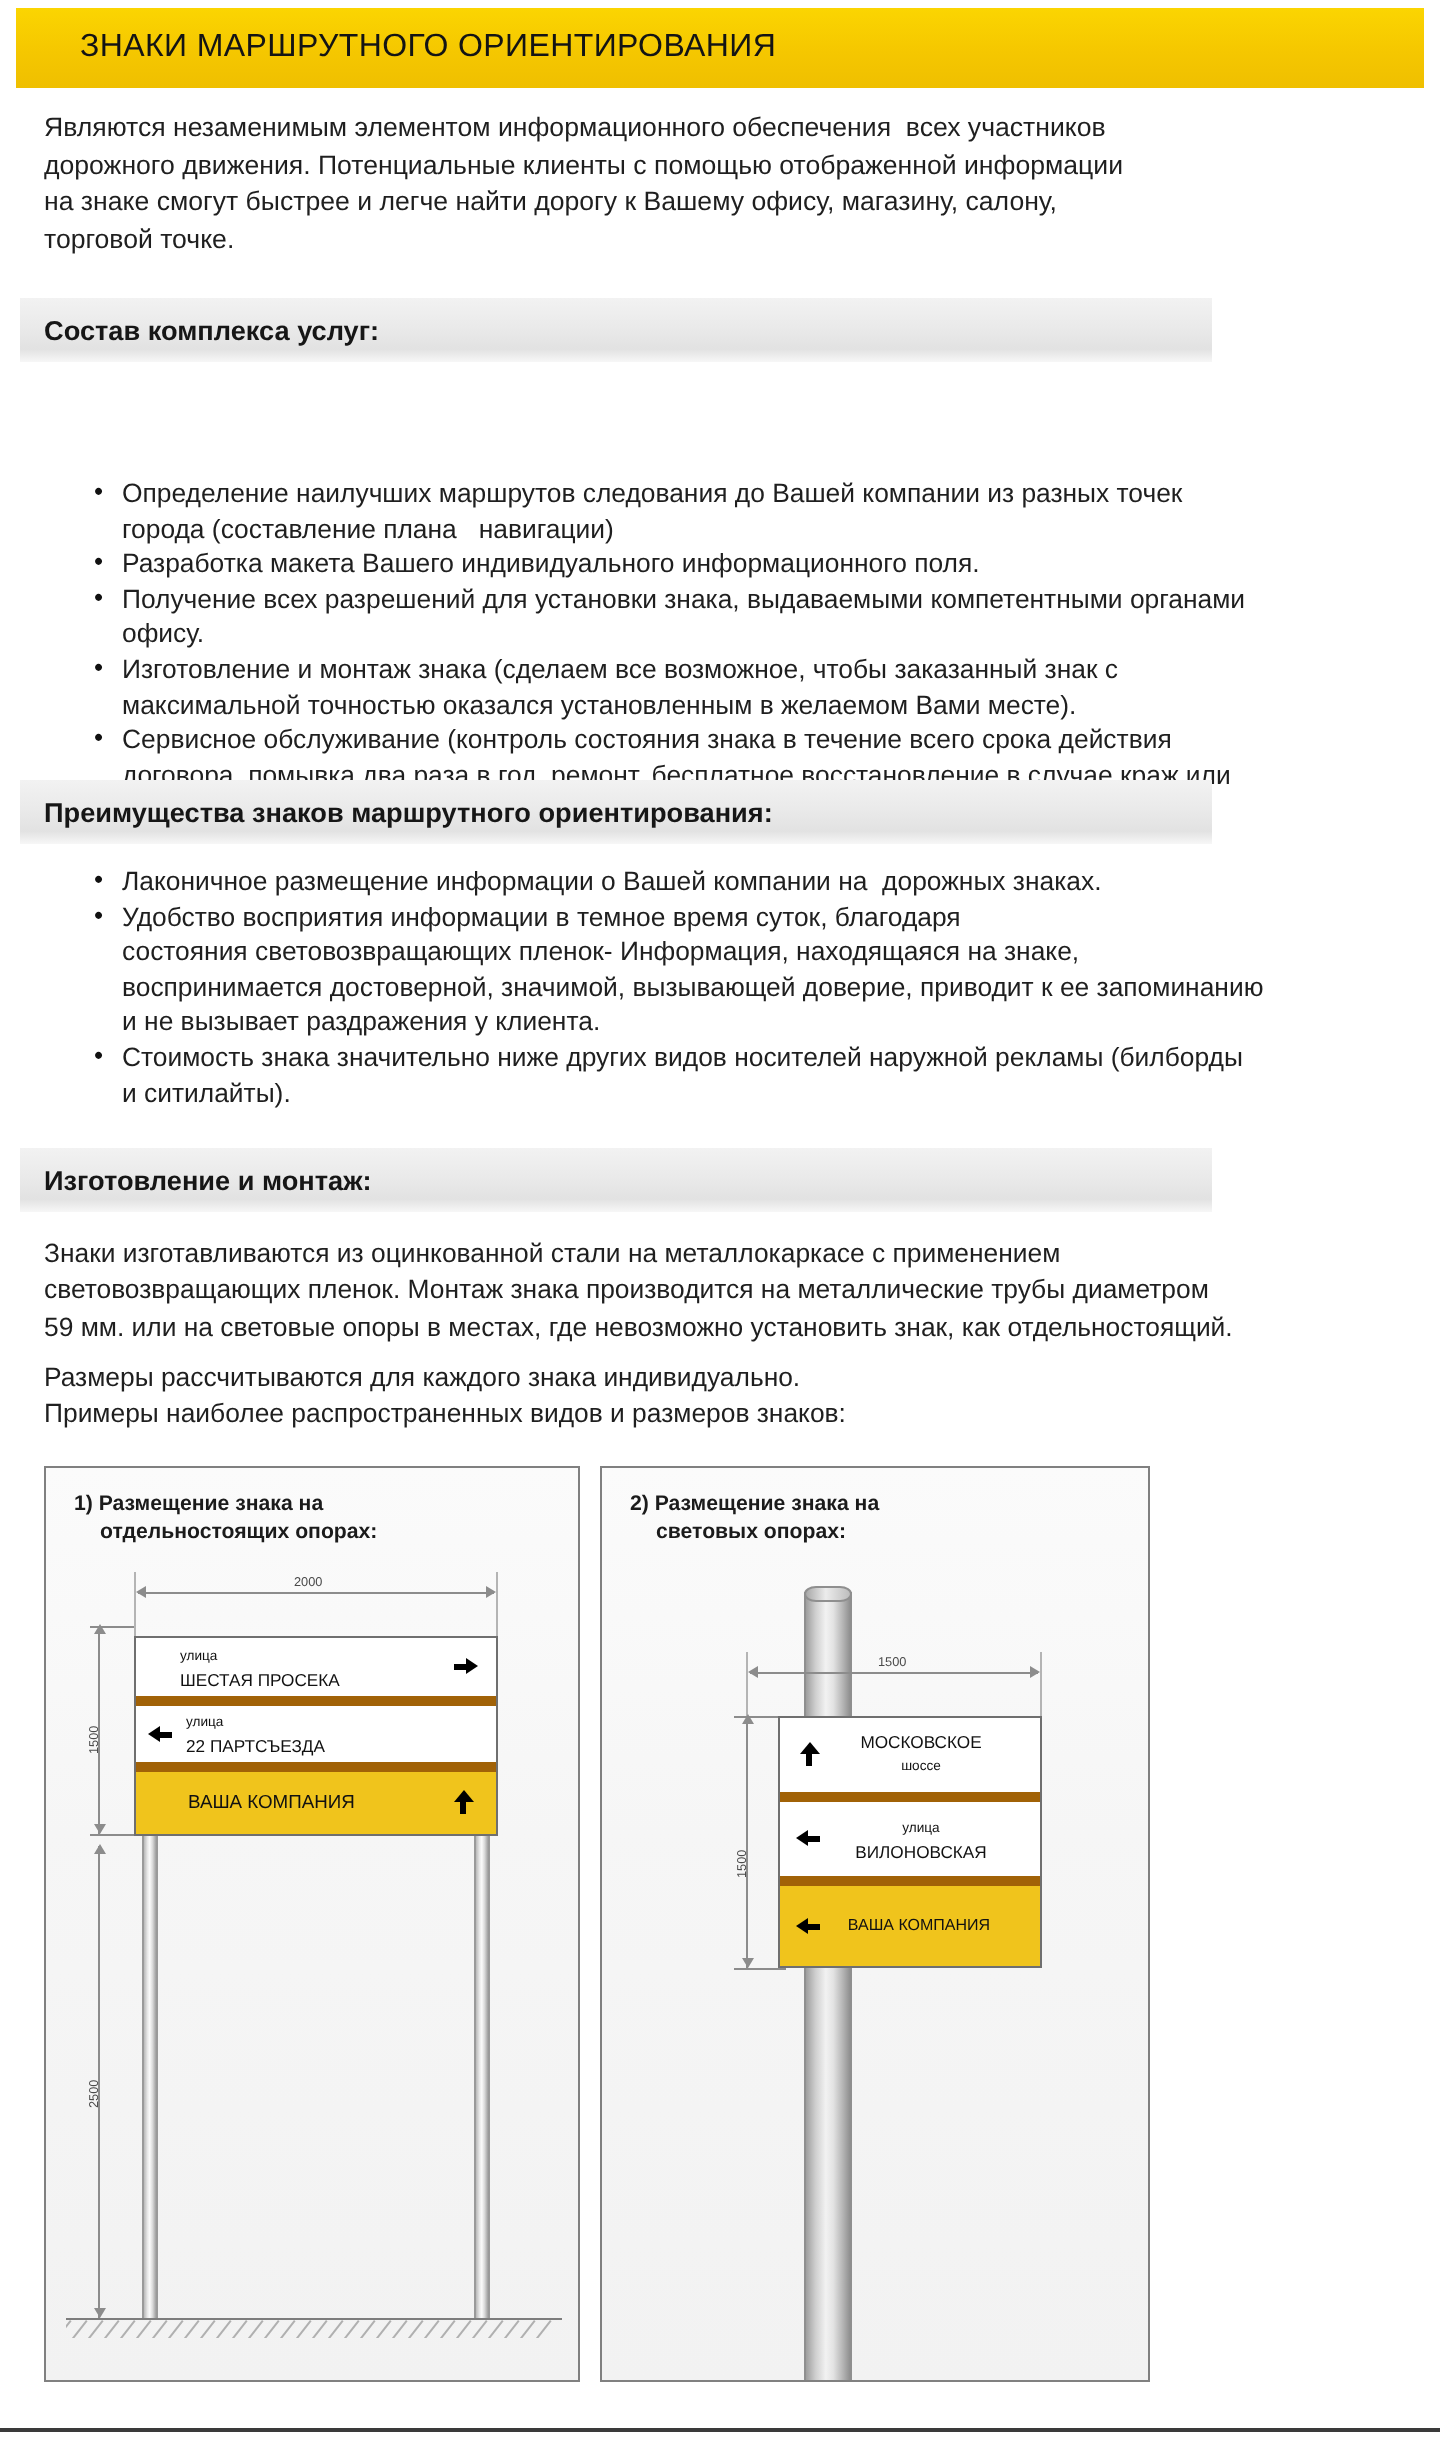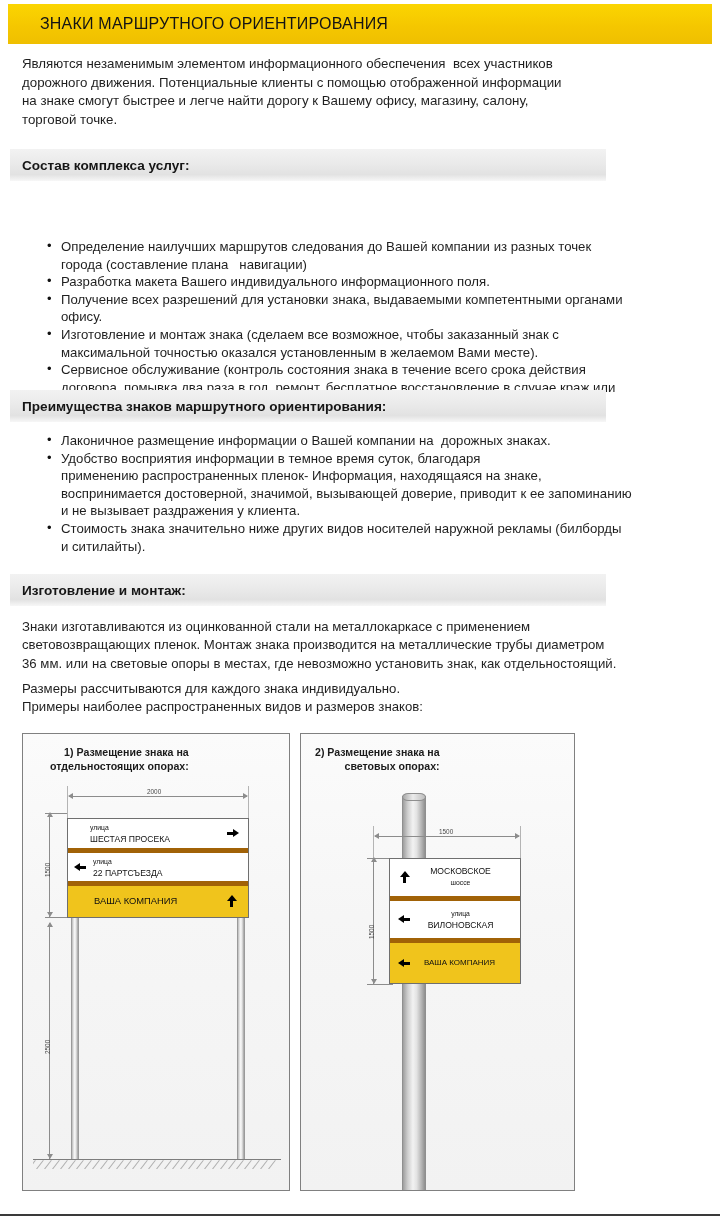--- a/index.html
+++ b/index.html
@@ -66,21 +66,21 @@
     position:absolute; top:733px;
     border:1px solid #808080;
     background:linear-gradient(180deg,#fbfbfb 0%,#f6f6f6 40%,#f2f2f2 100%);
     box-sizing:border-box; overflow:hidden;
   }
   #panel1{left:22px; width:268px; height:458px;}
   #panel2{left:300px; width:275px; height:458px;}
 
   .dcap{
     position:absolute; left:14px; top:11px;
-    font-size:10.6px; font-weight:bold; color:#1b1b1b; line-height:14px;text-align:right;
+    font-size:10.6px; font-weight:bold; color:#1b1b1b; line-height:14px;
   }
   .dcap .l2{padding-left:13px;}
 
   
   .dimline{position:absolute;background:#8c8c8c;}
   .extline{position:absolute;background:#b4b4b4;width:1px;}
   .dimtxt{
     position:absolute; font-size:6.4px; color:#4a4a4a;
     font-family:"Liberation Sans",sans-serif; white-space:nowrap;
   }
@@ -176,38 +176,38 @@
   <div class="sec-head" style="top:390px;">
     <span>Преимущества знаков маршрутного ориентирования:</span>
   </div>
 
   <ul class="blist" style="left:46px; top:432px; width:650px;">
     <li>
       <span>Лаконичное размещение информации о Вашей компании на  дорожных знаках.</span>
     </li>
     <li>
       <span>Удобство восприятия информации в темное время суток, благодаря</span><br>
-      <span>применению распространенных пленок- Информация, находящаяся на знаке,</span><br>
+      <span>состояния световозвращающих пленок- Информация, находящаяся на знаке,</span><br>
       <span>воспринимается достоверной, значимой, вызывающей доверие, приводит к ее запоминанию</span><br>
       <span>и не вызывает раздражения у клиента.</span>
     </li>
     <li>
       <span>Стоимость знака значительно ниже других видов носителей наружной рекламы (билборды</span><br>
       <span>и ситилайты).</span>
     </li>
   </ul>
 
   <div class="sec-head" style="top:574px;">
     <span>Изготовление и монтаж:</span>
   </div>
 
   <div class="para" style="left:22px; top:618px; width:690px;">
     <div>Знаки изготавливаются из оцинкованной стали на металлокаркасе с применением</div>
     <div>световозвращающих пленок. Монтаж знака производится на металлические трубы диаметром</div>
-    <div>36 мм. или на световые опоры в местах, где невозможно установить знак, как отдельностоящий.</div>
+    <div>59 мм. или на световые опоры в местах, где невозможно установить знак, как отдельностоящий.</div>
   </div>
 
   <div class="para" style="left:22px; top:680px; width:690px;">
     <div>Размеры рассчитываются для каждого знака индивидуально.</div>
     <div>Примеры наиболее распространенных видов и размеров знаков:</div>
   </div>
 
   <div class="dpanel" id="panel1">
 
     <div class="dcap">

